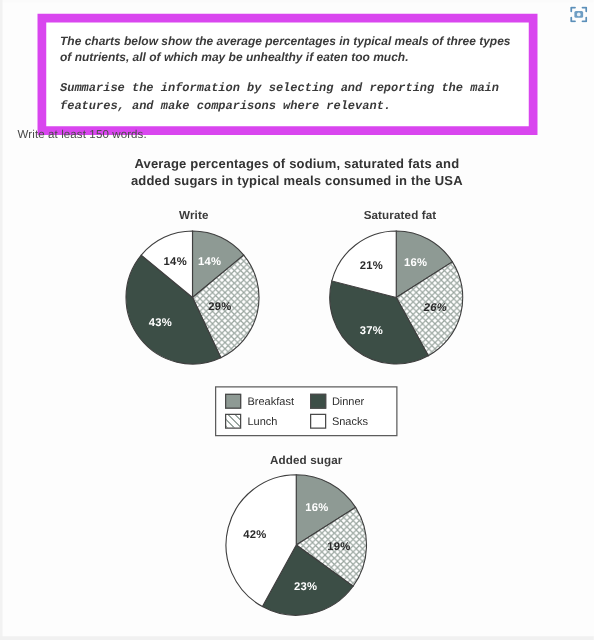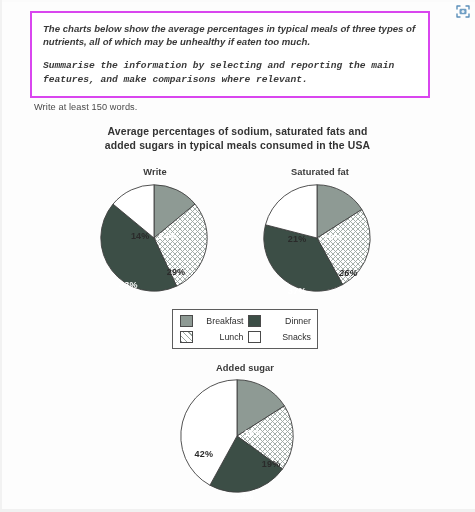--- a/index.html
+++ b/index.html
@@ -16,37 +16,37 @@
     background:#fdfdfd;
     box-sizing:border-box;
   }
   .edge-left{position:absolute;left:0;top:0;width:2px;height:512px;background:#f2f2f2;}
   .edge-bottom{position:absolute;left:0;bottom:0;width:475px;height:3px;background:#f1f1f1;}
   .edge-top{position:absolute;left:0;top:0;width:475px;height:2px;background:#fbfbfb;}
 
   
   .prompt-box{
     position:absolute;left:30px;top:11px;width:400px;
-    border:2px solid #d946ef;
+    border:7px solid #d946ef;
     background:#ffffff;
     box-sizing:border-box;
     padding:9px 11px 10px 11px;
   }
   .prompt-p{
     font-style:italic;
     font-weight:bold;
     font-size:9.6px;
     line-height:13.2px;
     color:#3a3a3a;
     margin:0;
   }
   .prompt-p + .prompt-p{margin-top:11px;font-family:Liberation Mono, monospace;}
 
   .write-note{
-    position:absolute;left:34px;top:102px;
+    position:absolute;left:14px;top:102px;
     font-size:9.2px;color:#4a4a4a;letter-spacing:.1px;
   }
 
   
   .main-title{
     position:absolute;left:0;top:125px;width:475px;
     text-align:center;
     font-size:10.4px;font-weight:bold;color:#333;
     line-height:14px;
     letter-spacing:.15px;
@@ -60,39 +60,38 @@
     letter-spacing:.1px;
   }
 
   .pie-wrap{position:absolute;}
   .slice-label{
     position:absolute;
     font-size:9px;font-weight:bold;
     transform:translate(-50%,-50%);
     white-space:nowrap;
     letter-spacing:.2px;
-    margin-top:27px;
   }
   .slice-label.on-dark{color:#ffffff;}
   .slice-label.on-light{color:#2a2a2a;}
 
   
   .legend{
     position:absolute;left:172px;top:309px;width:146px;
     border:1px solid #5d5d5d;background:#fff;
     box-sizing:border-box;
     padding:5px 6px 5px 7px;
   }
   .legend-grid{
     display:grid;
     grid-template-columns:1fr 1fr;
     grid-row-gap:4px;
     grid-column-gap:4px;
   }
-  .legend-item{display:flex;align-items:center;gap:5px;justify-content:space-between;}
+  .legend-item{display:flex;align-items:center;gap:5px;}
   .swatch{
     width:13px;height:12px;
     border:1px solid #4a4a4a;
     box-sizing:border-box;
     flex:0 0 auto;
   }
   .legend-text{font-size:8.8px;color:#2e2e2e;}
 
   .corner-icon{
     position:absolute;right:5px;top:5px;

